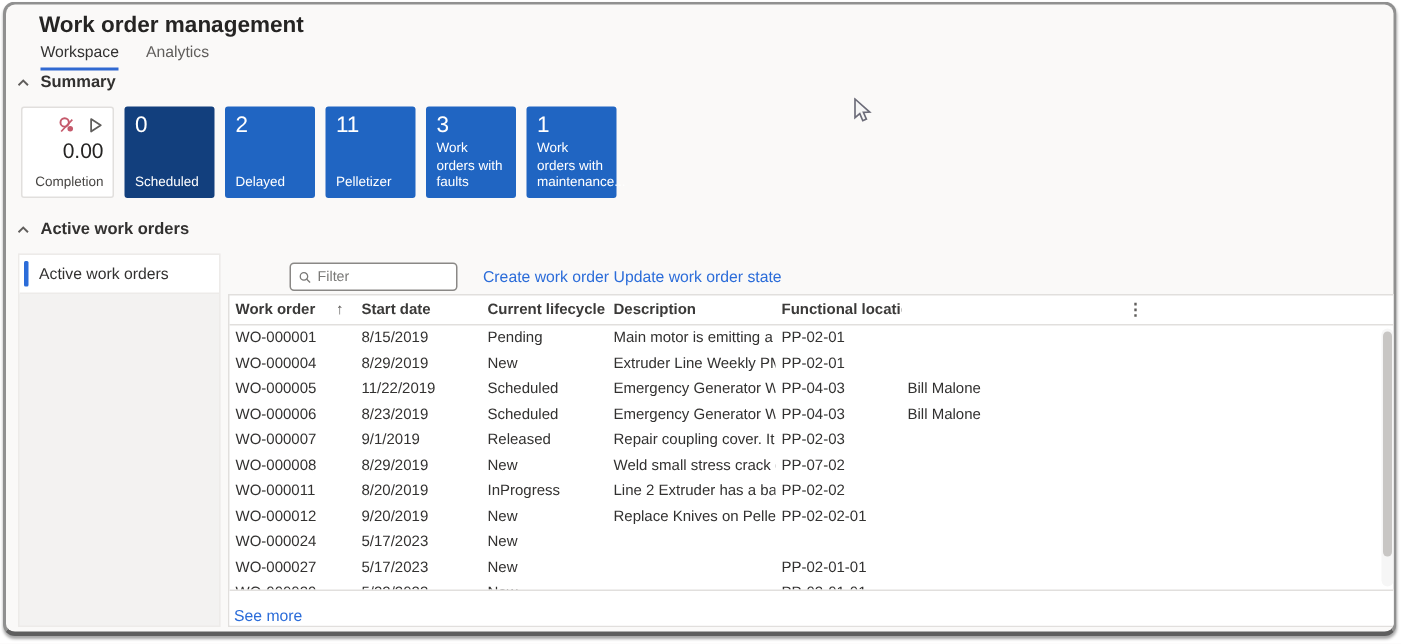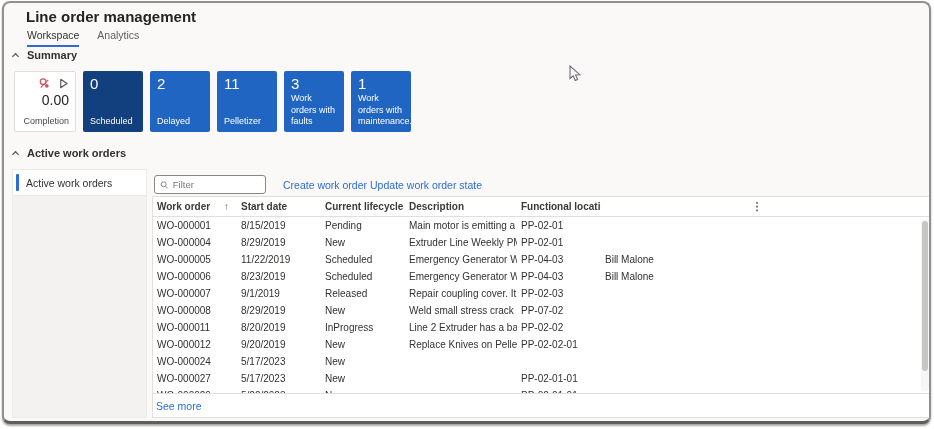--- a/index.html
+++ b/index.html
@@ -64,21 +64,21 @@
     border-bottom: 1px solid #edebe9;
   }
   .side-item .accent {
     position: absolute; left: 3px; top: 4px; bottom: 4px; width: 3px;
     background: #2b6cd9; border-radius: 1px;
   }
   .toolbar { position: absolute; left: 150px; top: 172px; display: flex; align-items: center; }
   .filter-box {
     width: 112px; height: 19px; background: #fff;
     border: 1px solid #8a8886; border-radius: 3px;
-    display: flex; align-items: center; padding: 0 5px; gap: 4px;
+    display: flex; align-items: center; padding: 0 5px; gap: 4px; margin-left: 39px;
   }
   .filter-box input {
     border: none; outline: none; width: 100%;
     font-size: 9.5px; font-family: "Liberation Sans", sans-serif; color: #323130;
   }
   .filter-box input::placeholder { color: #7a7977; }
   .tool-link { font-size: 10.5px; color: #2b6cd9; cursor: pointer; white-space: nowrap; }
   .tool-link.l1 { margin-left: 17px; }
   .tool-link.l2 { margin-left: 3px; }
   
@@ -95,40 +95,40 @@
   .sort-arrow { font-weight: normal; color: #605e5c; float: right; margin-right: 8px; font-size: 10px; }
   .grid-ellipsis { color: #605e5c; font-size: 11px; text-align: center; cursor: pointer; }
   .grid-row {
     display: grid; grid-template-columns: 84px 84px 84px 112px 84px 1fr;
     height: 17px; align-items: center; font-size: 10px; color: #323130;
     cursor: pointer;
   }
   .grid-row .cell { padding-left: 4px; white-space: nowrap; overflow: hidden; }
   .see-more-bar {
     position: absolute; left: 0; right: 0; bottom: 0; height: 24px;
-    border-top: 1px solid #e1dfdd; display: flex; align-items: center;
+    border-top: 1px solid #e1dfdd; display: flex; align-items: flex-end;
     background: #ffffff;
   }
   .see-more { font-size: 10.5px; color: #2b6cd9; margin-left: 3px; cursor: pointer; }
   .vscroll {
     position: absolute; right: 2px; top: 22px; bottom: 26px; width: 8px;
     background: #f6f6f6; border-radius: 4px;
   }
   .vthumb {
     position: absolute; right: 1px; top: 2px; width: 6px; height: 150px;
     background: #c8c6c4; border-radius: 3px; cursor: grab;
   }
   .cursor { position: absolute; left: 565px; top: 62px; pointer-events: none; z-index: 50; }
 </style>
 </head>
 <body>
 
 <div class="frame">
 
-  <div class="page-title">Line order management</div>
+  <div class="page-title">Work order management</div>
 
   <div class="tabs">
     <div class="tab selected">Workspace</div>
     <div class="tab">Analytics</div>
   </div>
 
   <div class="section-head" style="left:7px; top:46px;">
     <svg class="caret" viewBox="0 0 10 10" fill="none" stroke="currentColor" stroke-width="1.4">
         <polyline points="1.5,6.5 5,3 8.5,6.5"></polyline>
       </svg>

